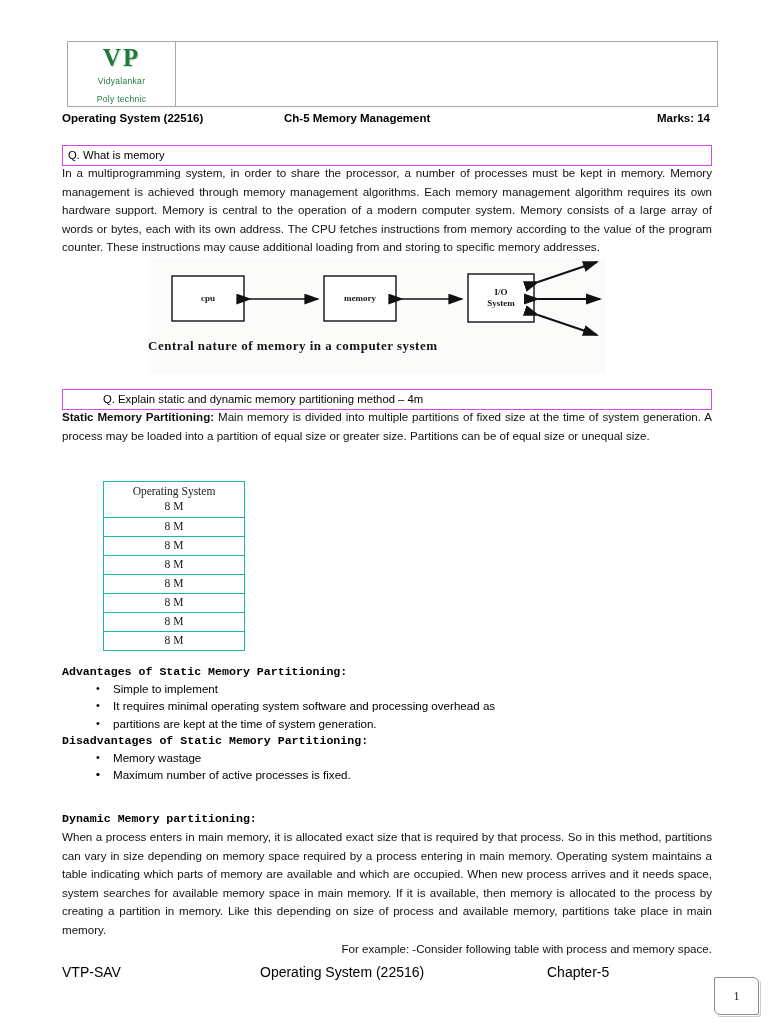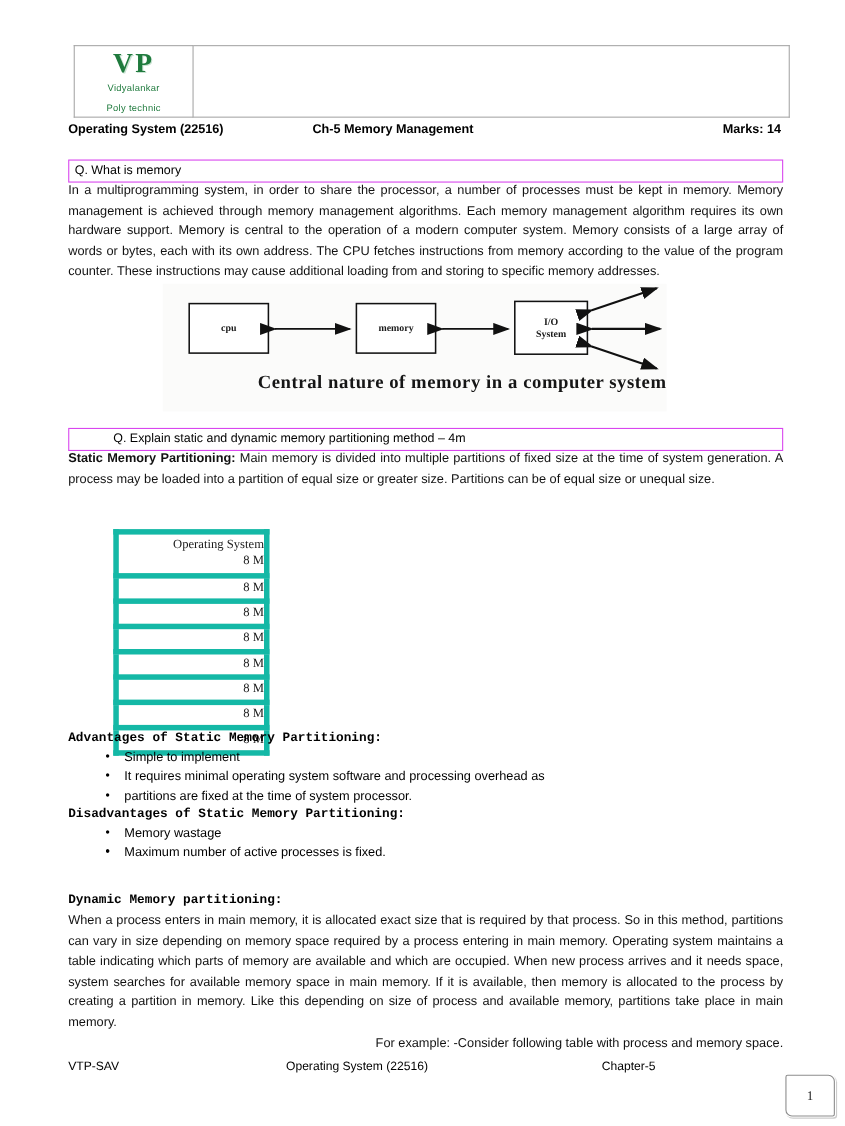--- a/index.html
+++ b/index.html
@@ -174,56 +174,56 @@
     color: #1a1a1a;
   }
   #lbl-cpu    { left: 24px;  top: 35px; width: 72px; }
   #lbl-memory { left: 176px; top: 35px; width: 72px; }
   #lbl-io     { left: 320px; top: 29px; width: 66px; }
   .fig-caption {
     position: absolute;
     left: 0px;
     top: 80px;
     width: 458px;
-    text-align: right;
-    font-family: "Liberation Serif", serif;
-    font-weight: bold;
-    font-size: 17px;
+    text-align: left;
+    font-family: "Liberation Serif", serif;
+    font-weight: bold;
+    font-size: 13px;
     letter-spacing: 0.5px;
     color: #161616;
   }
 
   
   .mem-table {
     position: absolute;
     left: 103px;
     top: 481px;
     width: 142px;
     border-collapse: collapse;
     table-layout: fixed;
     font-family: "Liberation Serif", serif;
     font-size: 11.5px;
     color: #1a1a1a;
   }
   .mem-table td {
-    border: 5px solid #14b8a6;
-    text-align: right;
+    border: 1px solid #14b8a6;
+    text-align: center;
     padding: 1px 0 2px 0;
     line-height: 15px;
   }
   .mem-table td.os-cell { padding: 2px 0 3px 0; }
 
   
   .footer-row {
     position: absolute;
     left: 62px;
     top: 964px;
     width: 652px;
     height: 16px;
-    font-size: 11px;
+    font-size: 14px;
   }
   .footer-row .f-left   { position: absolute; left: 0px;   top: 0; }
   .footer-row .f-center { position: absolute; left: 198px; top: 0; }
   .footer-row .f-right  { position: absolute; left: 485px; top: 0; }
 
   .page-num-box {
     position: absolute;
     left: 714px;
     top: 977px;
     width: 43px;
@@ -339,21 +339,21 @@
     <tr>
           <td>8 M</td>
         </tr>
   </tbody>
     </table>
 
   <div class="sub-head" id="h-adv">Advantages of Static Memory Partitioning:</div>
   <ul class="bullets" id="ul-adv">
     <li><span class="bl-dot">•</span><span>Simple to implement</span></li>
     <li><span class="bl-dot">•</span><span>It requires minimal operating system software and processing overhead as</span></li>
-    <li><span class="bl-dot">•</span><span>partitions are fixed at the time of system processor.</span></li>
+    <li><span class="bl-dot">•</span><span>partitions are kept at the time of system generation.</span></li>
   </ul>
 
   <div class="sub-head" id="h-disadv">Disadvantages of Static Memory Partitioning:</div>
   <ul class="bullets" id="ul-disadv">
     <li><span class="bl-dot">•</span><span>Memory wastage</span></li>
     <li><span class="bl-dot">•</span></li>
     <li><span class="bl-dot">•</span><span>Maximum number of active processes is fixed.</span></li>
   </ul>
 
   <div class="sub-head" id="h-dyn">Dynamic Memory partitioning:</div>

